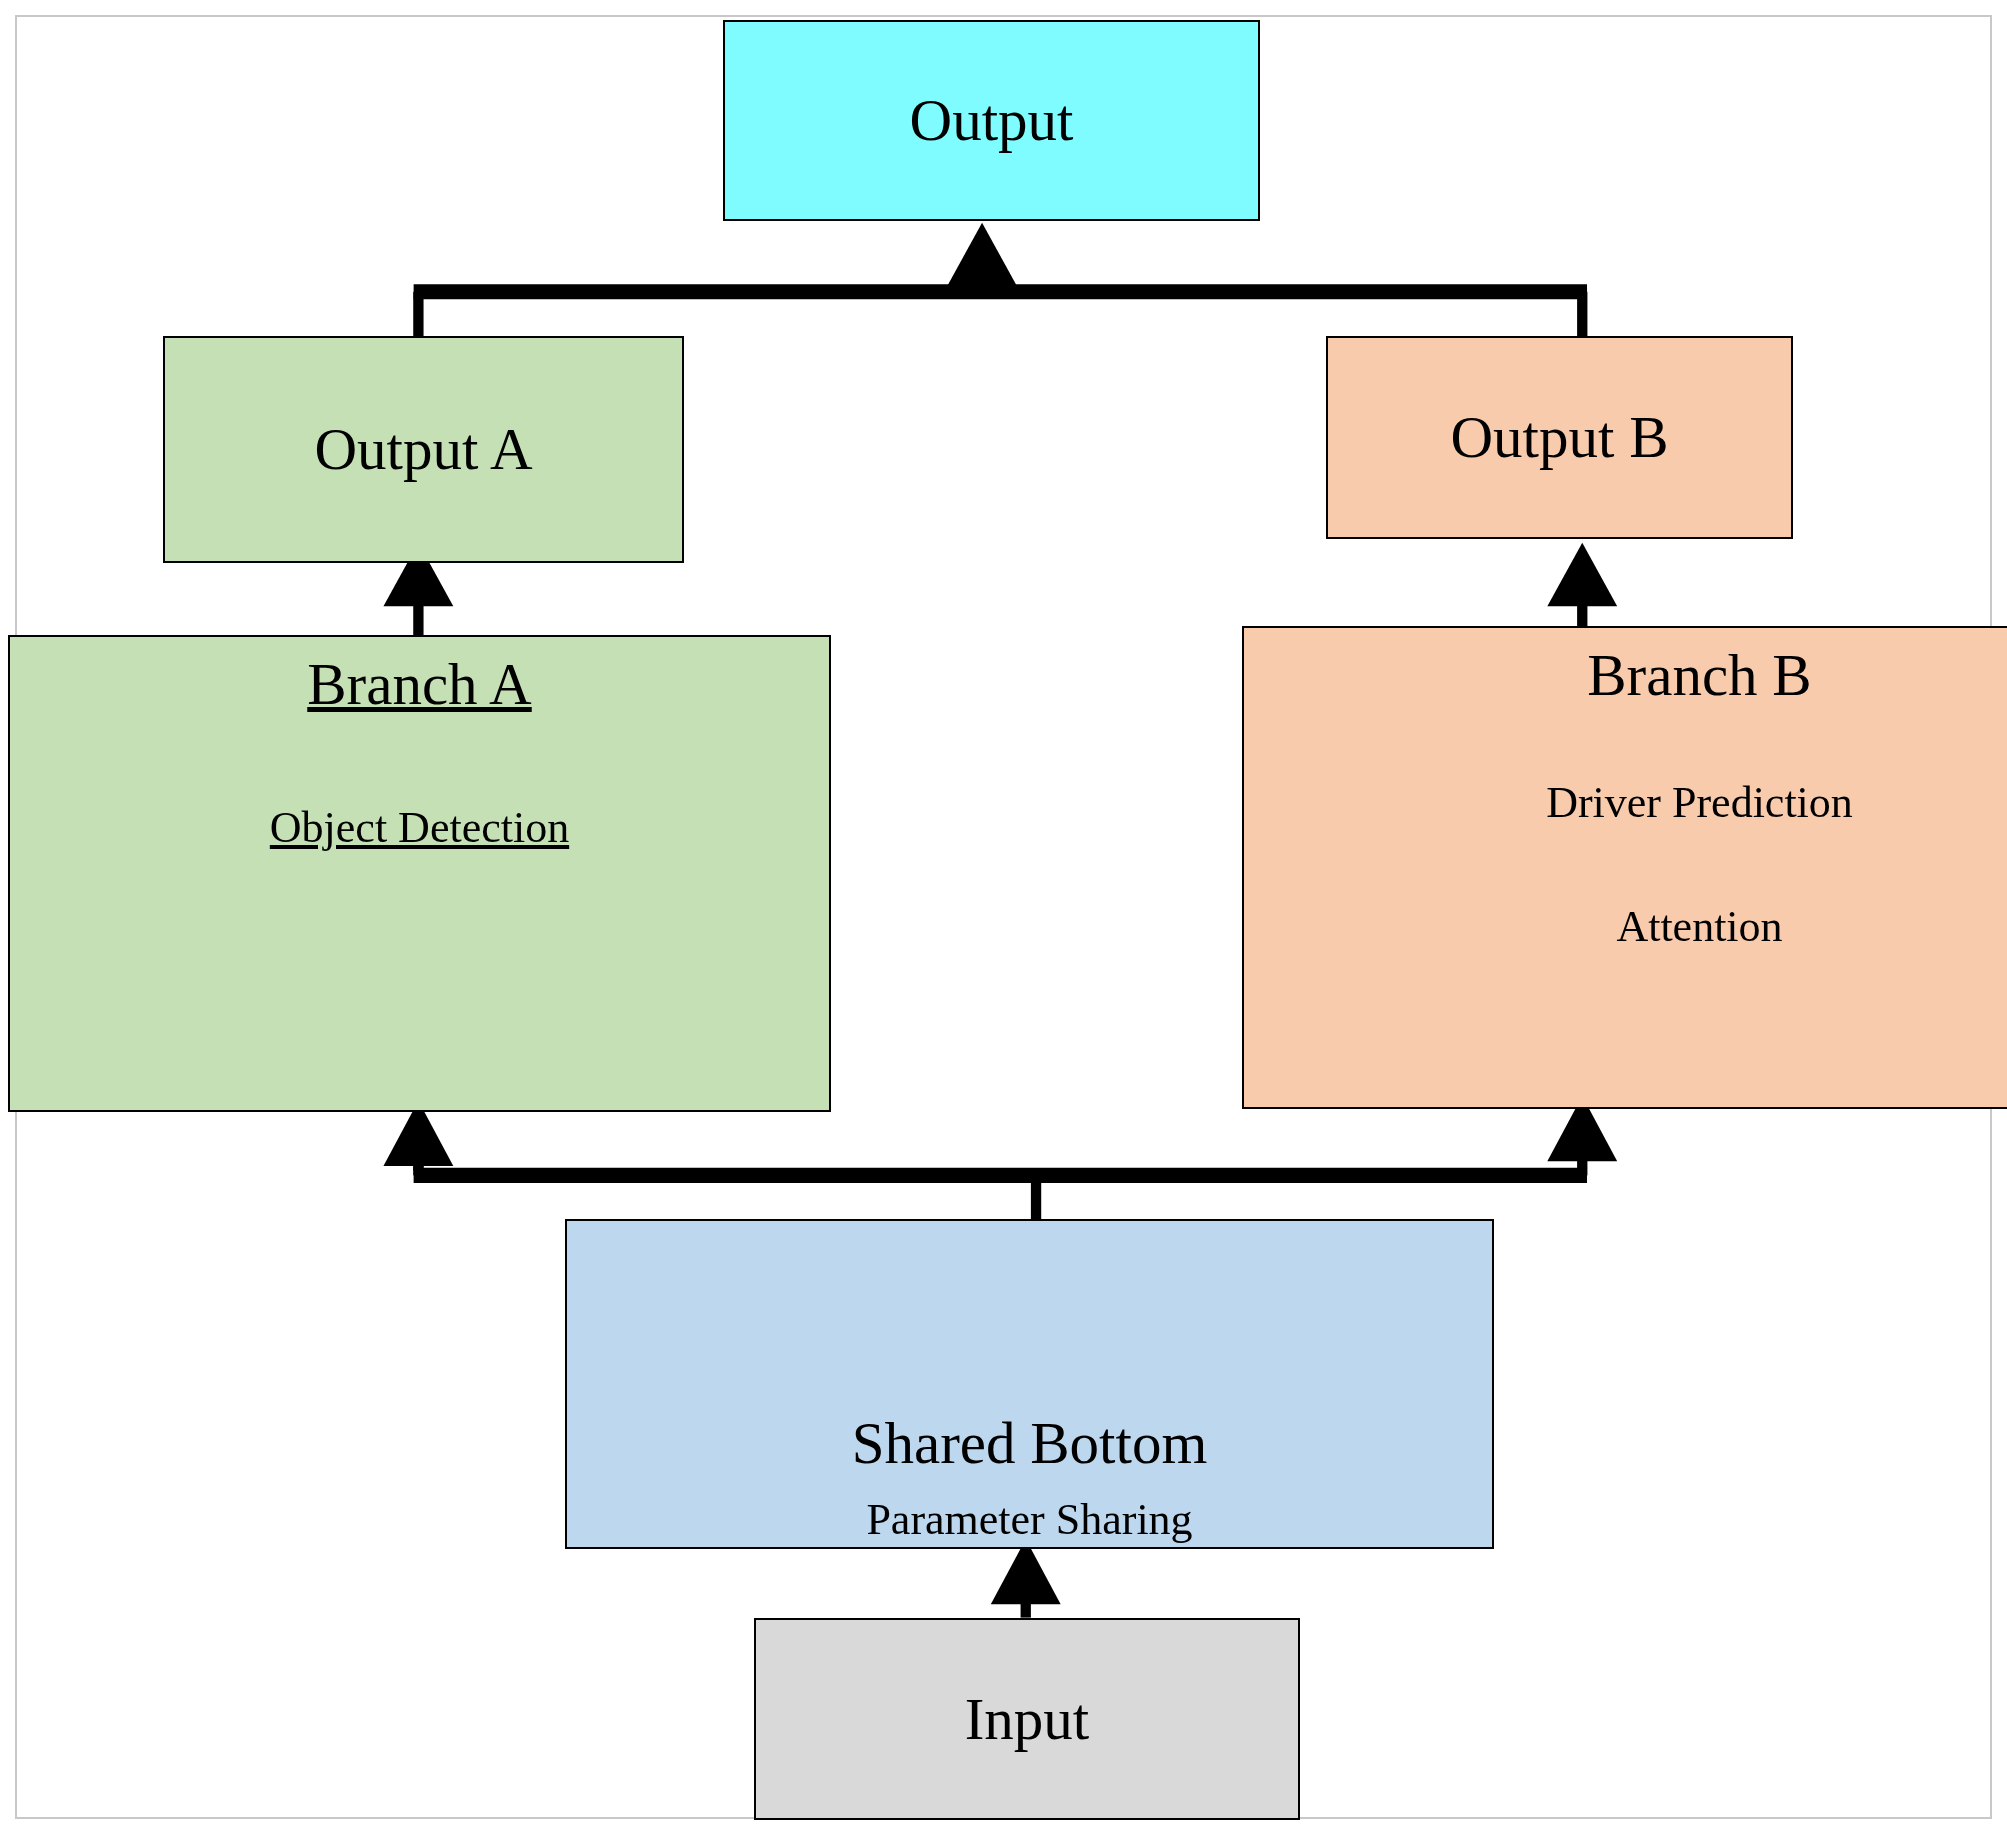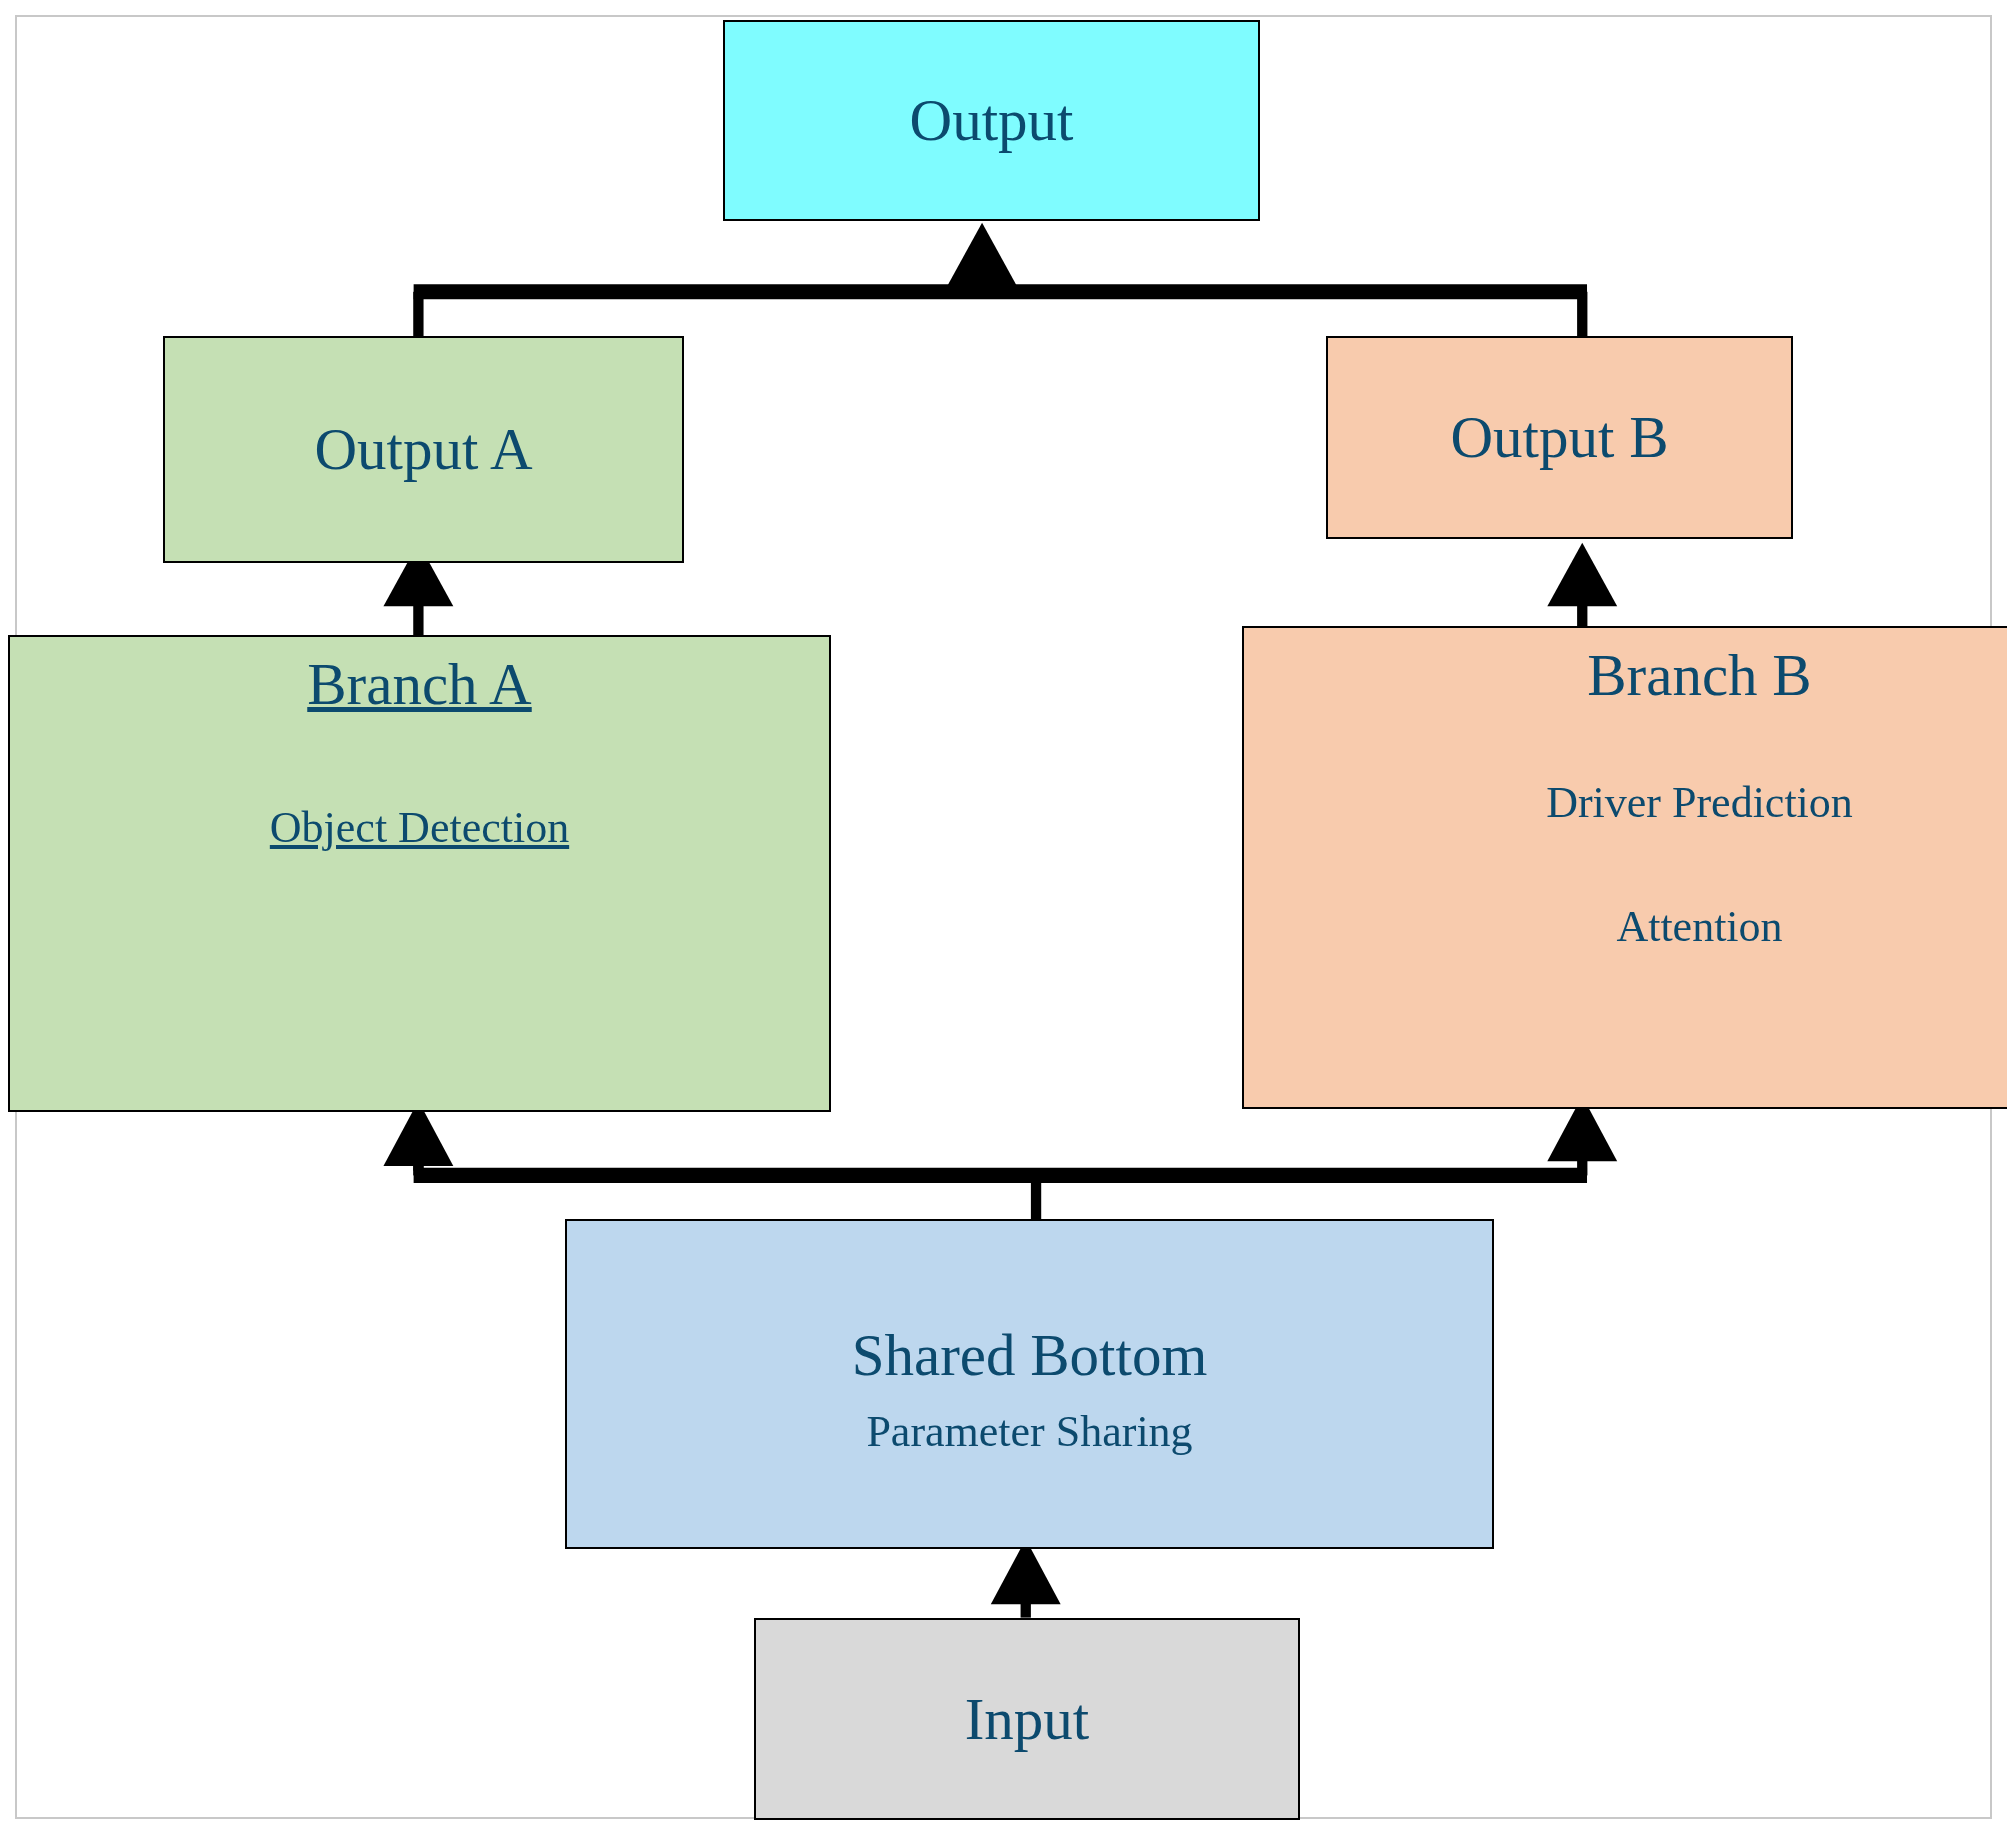--- a/index.html
+++ b/index.html
@@ -26,21 +26,21 @@
     box-sizing: border-box;
     pointer-events: none;
   }
   .node {
     position: absolute;
     box-sizing: border-box;
     border: 2.4px solid #000000;
     display: flex;
     flex-direction: column;
     align-items: center;
-    color: #0c4a6e;
+    color: #000000;
     text-align: center;
   }
   .node .title {
     font-size: 59px;
     line-height: 1.0;
     white-space: nowrap;
   }
   .node .subtitle {
     font-size: 44px;
     line-height: 1.22;
@@ -72,21 +72,21 @@
   #node-branch-b {
     left: 1242px; top: 626px;  width: 915px; height: 483px;
     background: #f8cbad;
     justify-content: flex-start;
     padding-top: 17.5px;
   }
   #node-branch-b .subtitle { margin-top: 71px; }
   #node-shared-bottom {
     left: 565px;  top: 1219px; width: 929px; height: 330px;
     background: #bdd7ee;
-    justify-content: center;
+    justify-content: flex-end;
     padding-top: 17.5px;
   }
   #node-shared-bottom .subtitle { margin-top: 20px; }
   #node-input {
     left: 754px;  top: 1618px; width: 546px; height: 202px;
     background: #d9d9d9;
     justify-content: center;
   }
   
   #connectors {

